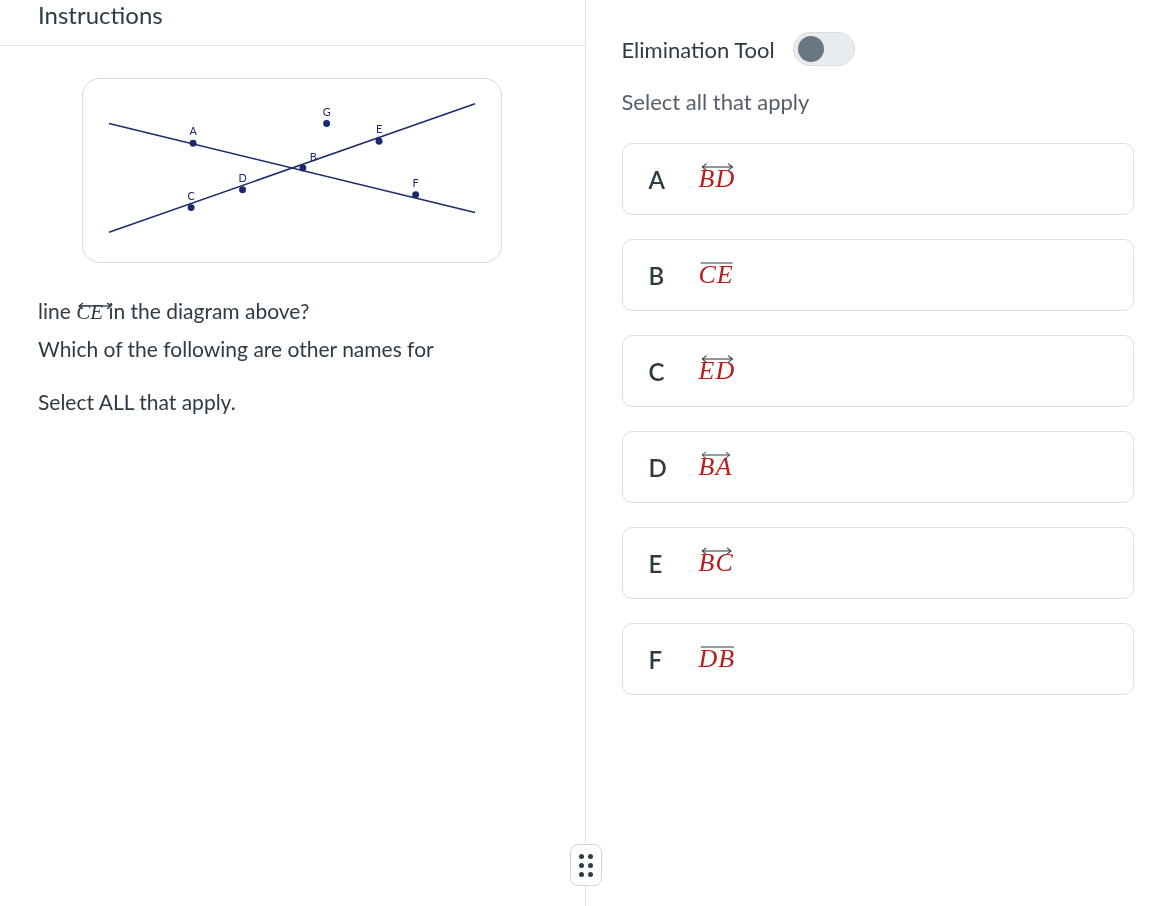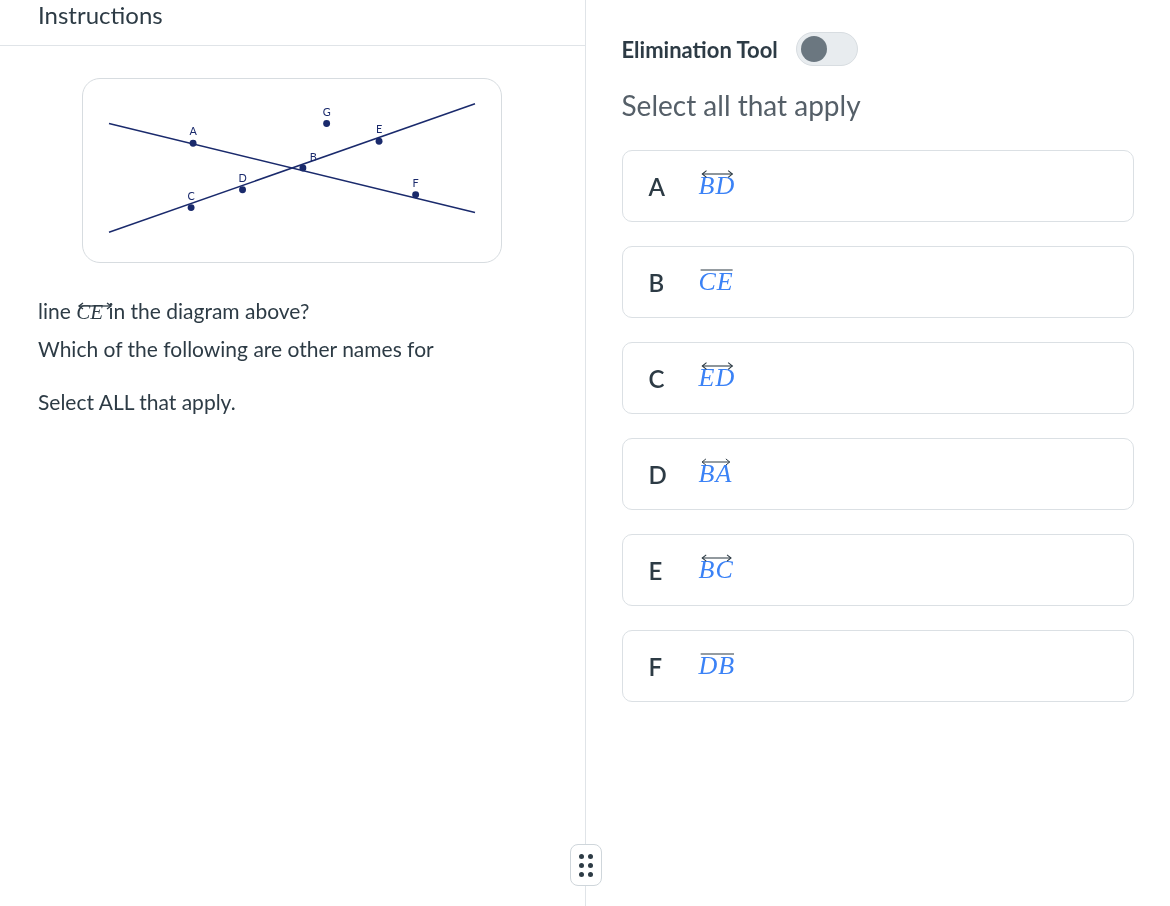--- a/index.html
+++ b/index.html
@@ -38,44 +38,44 @@
   .figure svg { width: 100%; height: 100%; display:block; }
 
   .qtext { font-size: 21px; line-height: 1.7; color: #2d3b45; }
   .qtext .line-sym { display:inline-block; position:relative; font-style: italic; font-family: "Times New Roman", serif; }
   .qtext .line-sym .arrow-over {
     position:absolute; left:0; right:0; top:-8px; text-align:center;
   }
   .qtext strong { font-weight:400; }
 
   .elim-row { display:flex; align-items:center; gap:18px; margin-bottom:22px; }
-  .elim-label { font-size:22px; font-weight:700; color:#2d3b45; }
+  .elim-label { font-size:22px; font-weight:400; color:#2d3b45; }
   .toggle {
     width:62px; height:34px; background:#e8ecef; border-radius:17px;
     position:relative; cursor:pointer; border:1px solid #d8dde1;
   }
   .toggle-knob {
     width:26px; height:26px; border-radius:50%; background:#6b7780;
     position:absolute; left:4px; top:3px;
   }
 
-  .prompt { font-size:28px; color:#555f68; margin-bottom:28px; }
+  .prompt { font-size:22px; color:#555f68; margin-bottom:28px; }
 
   .option {
     display:flex; align-items:center;
     border:1px solid #dbe0e4; border-radius:10px;
     padding:20px 26px; margin-bottom:24px;
     font-size:24px; cursor:pointer; background:#fff;
   }
   .option .opt-letter {
     width:50px; font-weight:600; color:#2d3b45; font-size:24px;
   }
   .opt-content {
     font-family: "Times New Roman", serif; font-style: italic;
-    font-size:26px; color:#3b82f6; position:relative; letter-spacing:1px;
+    font-size:26px; color:#b91c1c; position:relative; letter-spacing:1px;
     display:inline-block;
   }
   .opt-content .overline {
     position:absolute; left:0; right:0; top:-4px; height:14px;
   }
   .overline.double-arrow svg,
   .overline.segment svg { width:100%; height:100%; display:block; }
 
   .drag-handle {
     position:absolute; left:570px; bottom:20px;

